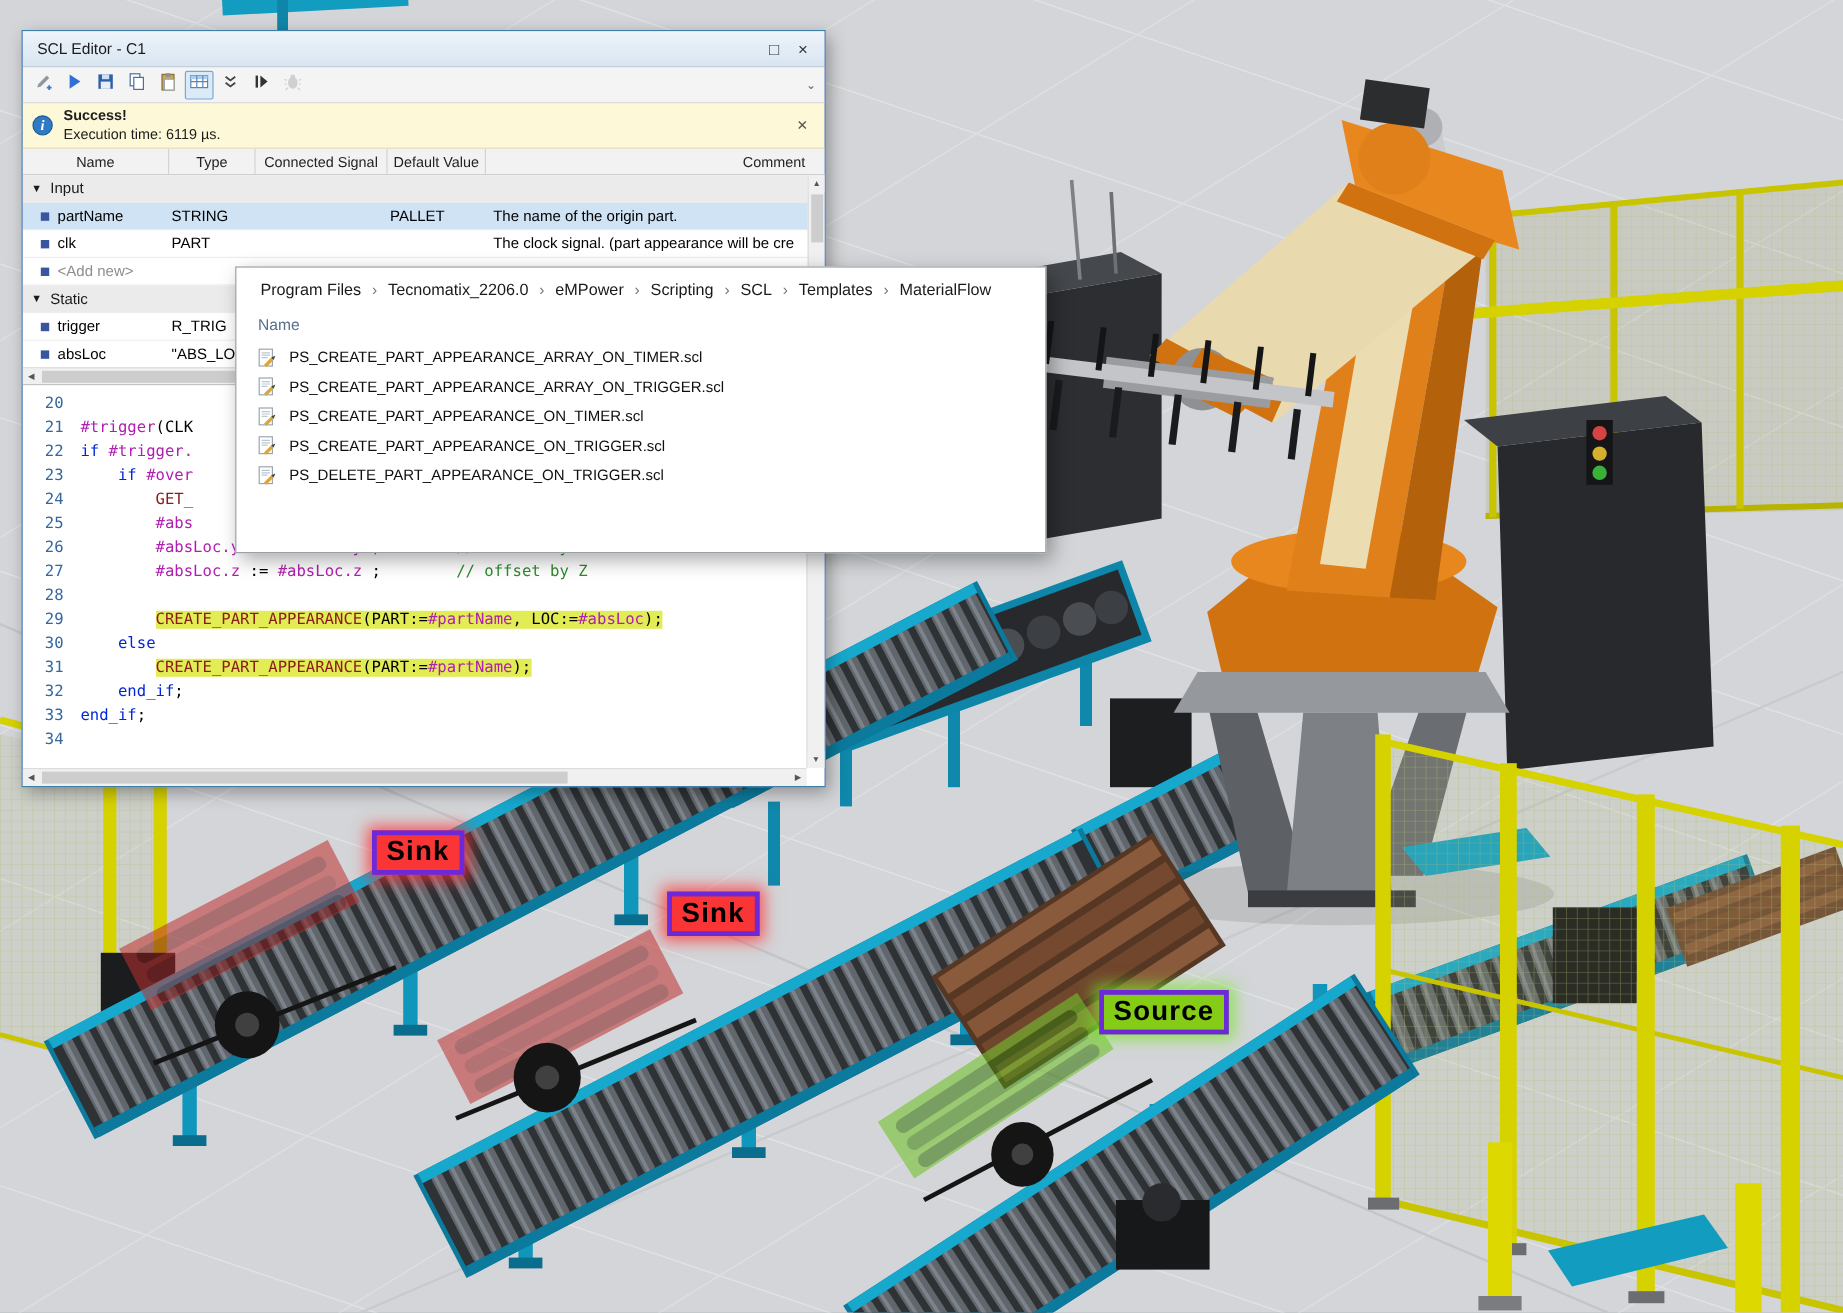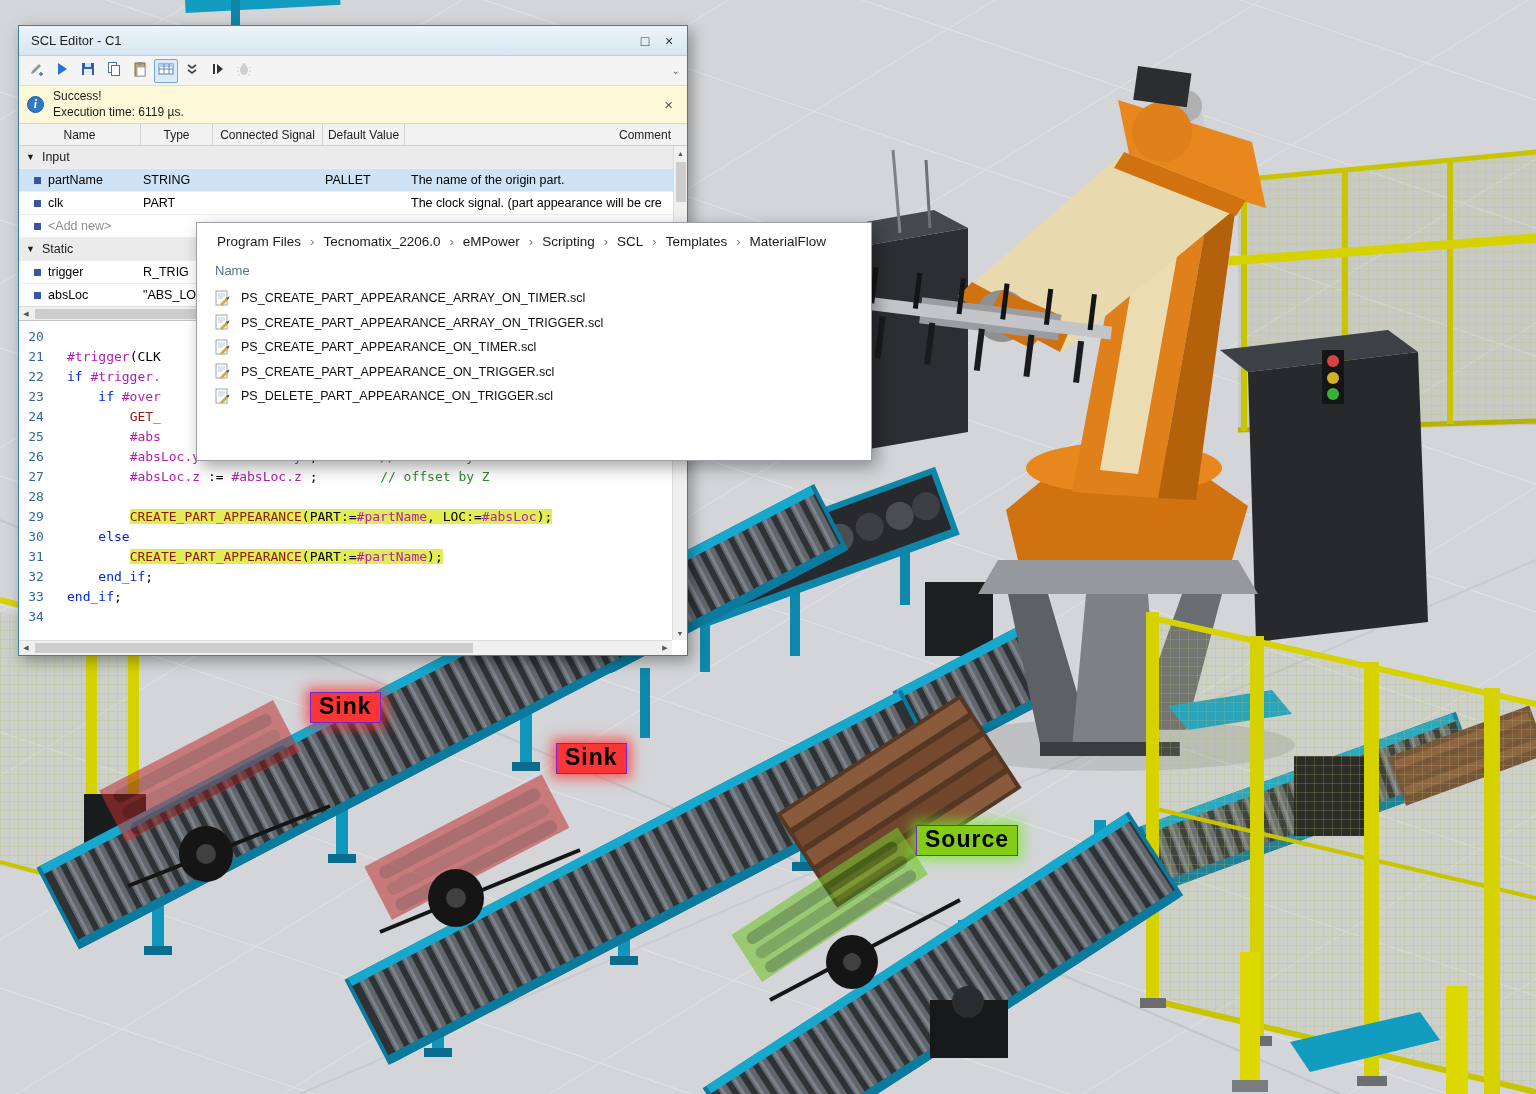--- a/index.html
+++ b/index.html
@@ -1,41 +1,41 @@
 <!DOCTYPE html>
 <html><head>
 <meta charset="utf-8">
 <style>
   *{box-sizing:border-box}
   html,body{margin:0;padding:0;background:#9aa0a6}
   .viewport{position:relative;width:1536px;height:1094px;overflow:hidden;background:#d3d5d8;font-family:"Liberation Sans",sans-serif}
   .scene-svg{position:absolute;left:0;top:0;z-index:0}
 
   
-  .scene-label{position:absolute;z-index:2;font-weight:bold;font-size:23px;color:#000;border:1px solid #6d28d9;padding:0 8px 2px;letter-spacing:1px;font-family:"Liberation Sans",sans-serif}
+  .scene-label{position:absolute;z-index:2;font-weight:bold;font-size:23px;color:#000;border:4px solid #6d28d9;padding:0 8px 2px;letter-spacing:1px;font-family:"Liberation Sans",sans-serif}
   .label-red{background:#f93535;box-shadow:0 0 12px 4px rgba(255,45,45,.75)}
   .label-green{background:#84cc16;box-shadow:0 0 12px 4px rgba(120,230,40,.75)}
   #label-sink-1{left:310px;top:692px}
   #label-sink-2{left:556px;top:743px}
   #label-source{left:916px;top:825px}
 
   
   .scl-window{position:absolute;left:18px;top:25px;width:670px;height:631px;z-index:10;background:#c4b5fd;border:1px solid #3f7ea6;box-shadow:4px 5px 14px rgba(0,0,0,.35);display:flex;flex-direction:column}
   .titlebar{height:30px;flex:none;background:linear-gradient(#eef4fa,#d8e6f2);display:flex;align-items:center;padding:0 6px 0 12px;border-bottom:1px solid #c2cfdb;font-size:13px;color:#1d1d1d}
   .title{flex:1 1 auto}
   .wbtn{display:inline-block;width:24px;text-align:center;font-size:14px;color:#333}
   .toolbar{height:30px;flex:none;background:#f4f4f4;display:flex;align-items:center;gap:2px;padding:0 5px;border-bottom:1px solid #dcdcdc}
   .tbtn{width:24px;height:24px;display:flex;align-items:center;justify-content:center;border:1px solid transparent;border-radius:2px}
   .tbtn.pressed{background:#dce9f7;border-color:#7aa7d0}
   .tbtn.disabled{opacity:.5}
   .tb-overflow{margin-left:auto;font-size:10px;color:#666;padding-right:2px}
   .infobar{height:38px;flex:none;background:#fdf8d7;border-bottom:1px solid #e0d8a8;display:flex;align-items:center;padding:2px 8px;gap:9px}
   .info-ico{width:17px;height:17px;flex:none;border-radius:50%;background:#2f7ac2;color:#fff;font-style:italic;font-weight:bold;font-size:12px;display:flex;align-items:center;justify-content:center;font-family:"Liberation Serif",serif;border:1px solid #1d5e9e}
   .info-text{flex:1;font-size:12px;color:#1c1c1c;line-height:1.3}
-  .info-line1{font-weight:normal}
+  .info-line1{font-weight:bold}
   .info-close{color:#555;font-size:15px;padding:0 6px}
 
   
   .var-table{position:relative;flex:none;height:197px;background:#fff;border-bottom:1px solid #c4c4c4;overflow:hidden}
   .thead{display:flex;height:22px;background:#f2f2f2;border-bottom:1px solid #cfcfcf;font-size:12px;color:#222}
   .thcell{display:flex;align-items:center;justify-content:center;border-right:1px solid #d4d4d4;height:100%;white-space:nowrap;overflow:hidden}
   .c-name{width:122px}.c-type{width:72px}.c-conn{width:110px}.c-def{width:82px}
   .c-comment{flex:1;min-width:0}
   .thcell.c-comment{justify-content:flex-end;padding-right:16px;border-right:none}
   .trow{display:flex;height:23px;align-items:center;font-size:12.5px;border-bottom:1px solid #ededed;background:#fff}
@@ -54,21 +54,21 @@
   .sb-vthumb{width:10px;height:40px;background:#cdcdcd;margin-top:2px}
   .sb-spacer{flex:1}
   .table-hscroll{position:absolute;left:0;right:0;bottom:0;height:14px;background:#f0f0f0;border-top:1px solid #dcdcdc;display:flex;align-items:center;font-size:7px;color:#555}
   .sb-track{flex:1;height:100%;position:relative}
   .sb-hthumb{position:absolute;left:2px;top:2px;height:10px;width:55%;background:#cdcdcd}
 
   
   .code-area{position:relative;flex:1;background:#fff;overflow:hidden}
   .code-lines{position:absolute;left:0;top:0;right:15px;bottom:15px;padding-top:6px;font-family:"DejaVu Sans Mono","Liberation Mono",monospace;font-size:13px;line-height:20px;white-space:pre;overflow:hidden}
   .cline{display:flex}
-  .lno{width:48px;flex:none;text-align:center;padding-right:14px;color:#33679e}
+  .lno{width:48px;flex:none;text-align:right;padding-right:14px;color:#33679e}
   .hl{background:#e2ec55}
   .tok-kw{color:#0026d8}
   .tok-var{color:#b020b0}
   .tok-fn{color:#8b1a1a}
   .tok-comment{color:#2e8b2e}
   .tok-plain{color:#000}
   .code-vscroll{position:absolute;right:0;top:0;bottom:15px;width:15px;background:#f0f0f0;border-left:1px solid #dcdcdc;display:flex;flex-direction:column;align-items:center;font-size:7px;color:#555}
   .code-vscroll .sb-btn{width:15px}
   .code-hscroll{position:absolute;left:0;right:15px;bottom:0;height:15px;background:#f0f0f0;border-top:1px solid #dcdcdc;display:flex;align-items:center;font-size:7px;color:#555}
 

